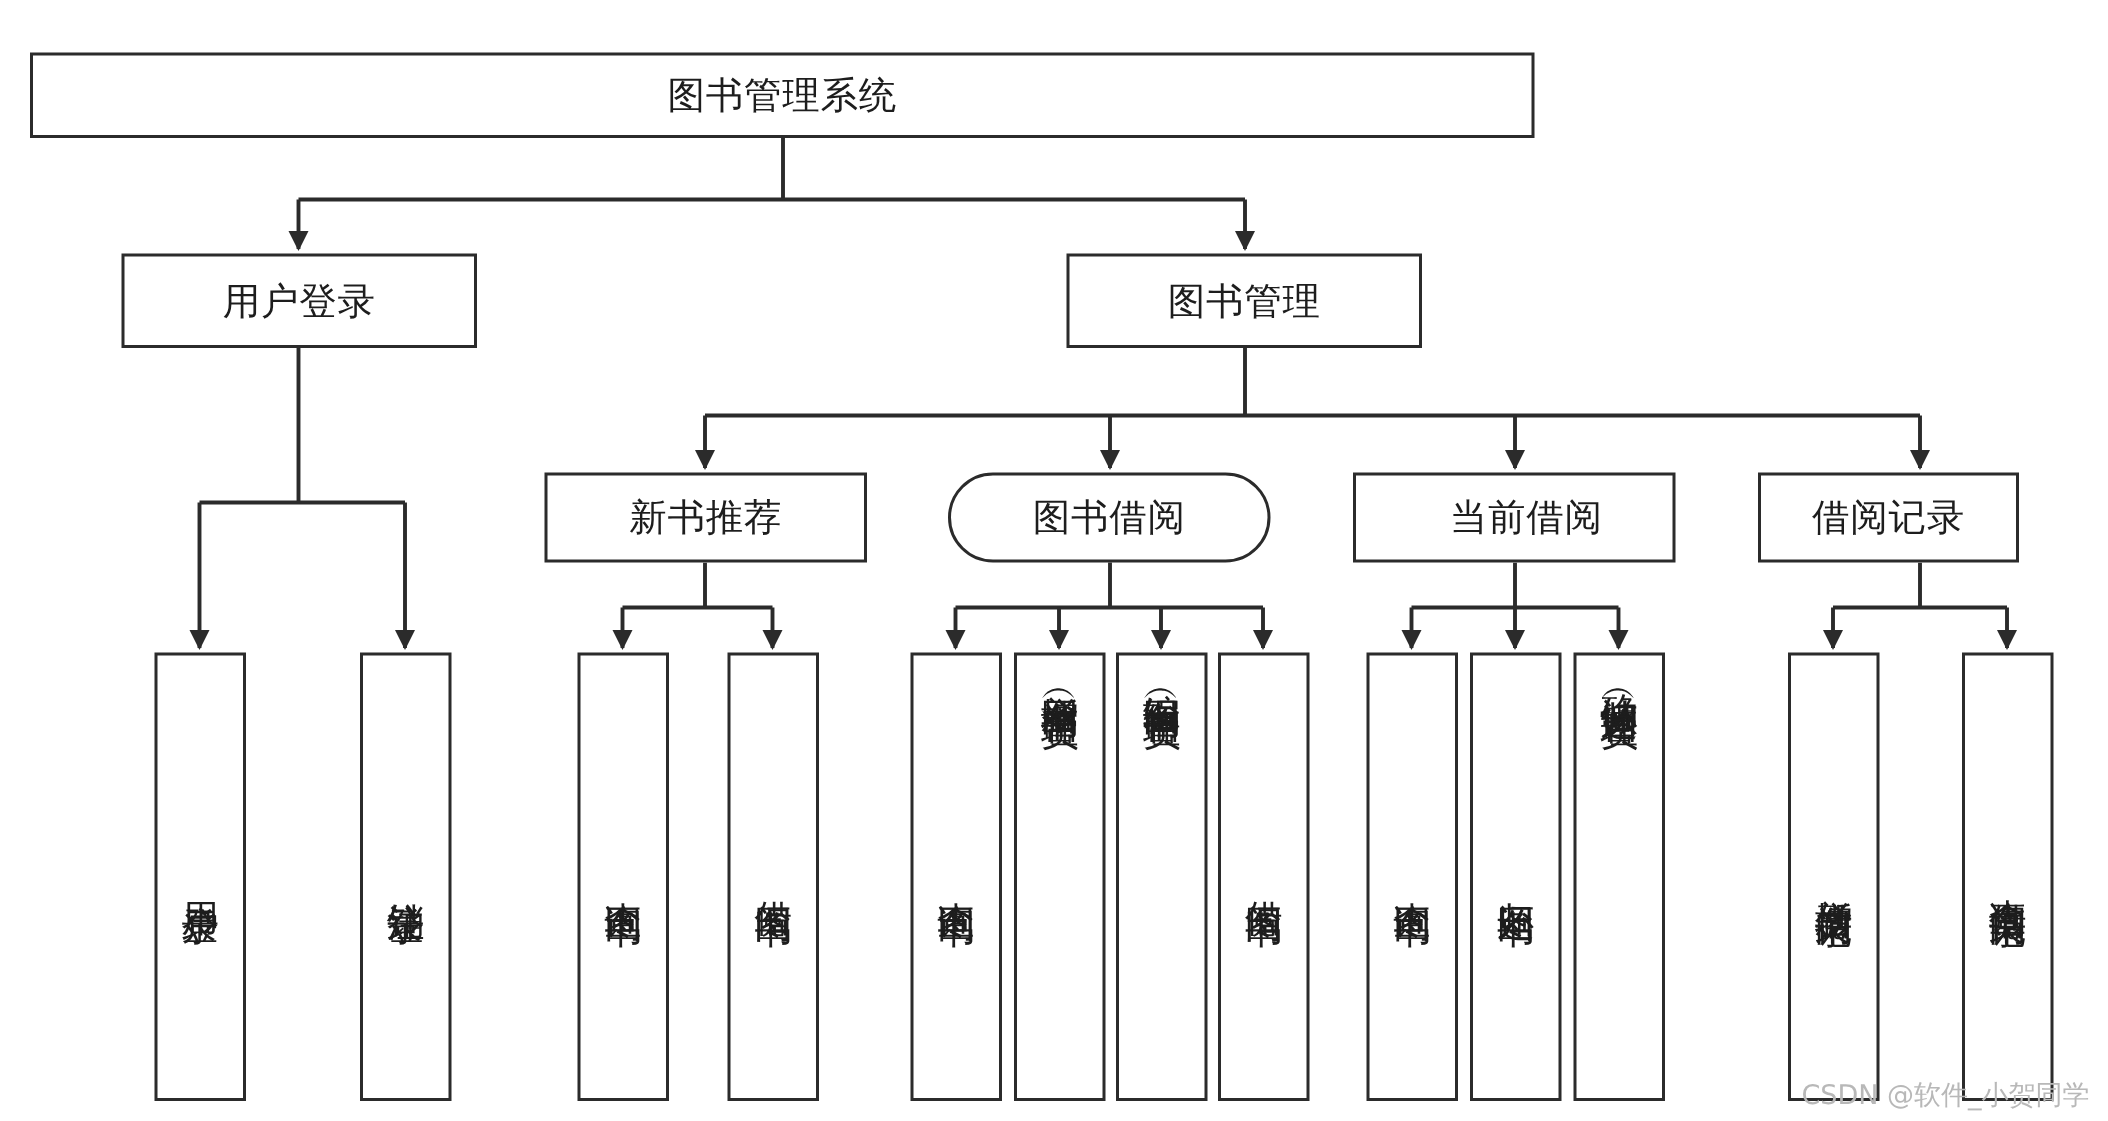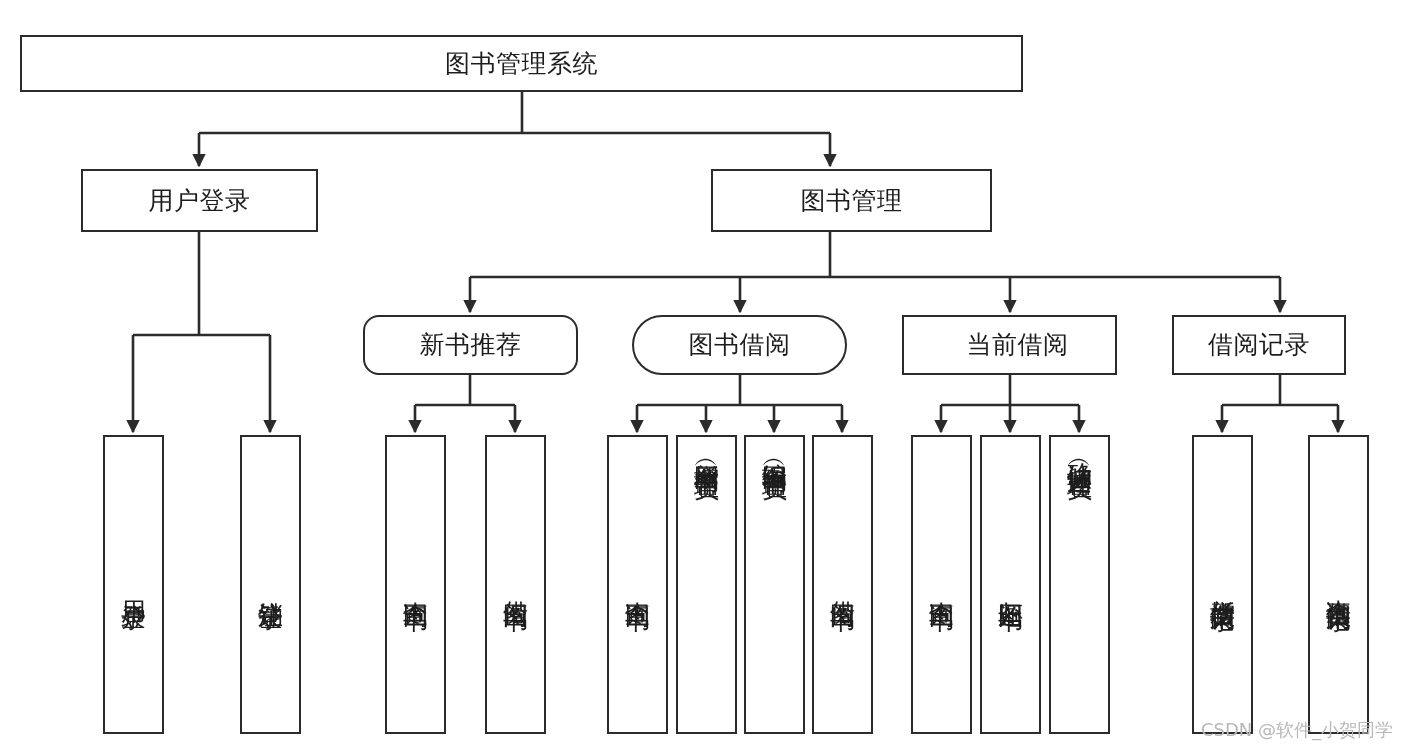--- a/index.html
+++ b/index.html
@@ -134,25 +134,25 @@
     </g>
   </svg>
 
   <div class="node root h" style="left:20px; top:11px; width:1003px; height:57px;margin-top:24px;">
     <span class="lbl">图书管理系统</span>
   </div>
 
   <div class="node h" style="left:81px; top:169px; width:237px; height:63px;">
     <span class="lbl">用户登录</span>
   </div>
-  <div class="node h" style="left:711px; top:169px; width:281px; height:63px;">
+  <div class="node h" style="left:711px; top:169px; width:237px; height:63px;">
     <span class="lbl">图书管理</span>
   </div>
 
-  <div class="node h" style="left:363px; top:315px; width:215px; height:60px;border-radius:16px;">
+  <div class="node h" style="left:363px; top:315px; width:215px; height:60px;">
     <span class="lbl">新书推荐</span>
   </div>
   <div class="node h" style="left:632px; top:315px; width:215px; height:60px;border-radius:30px;">
     <span class="lbl">图书借阅</span>
   </div>
   <div class="node h" style="left:902px; top:315px; width:215px; height:60px;padding-left:16px;">
     <span class="lbl">当前借阅</span>
   </div>
   <div class="node h" style="left:1172px; top:315px; width:174px; height:60px;">
     <span class="lbl">借阅记录</span>

